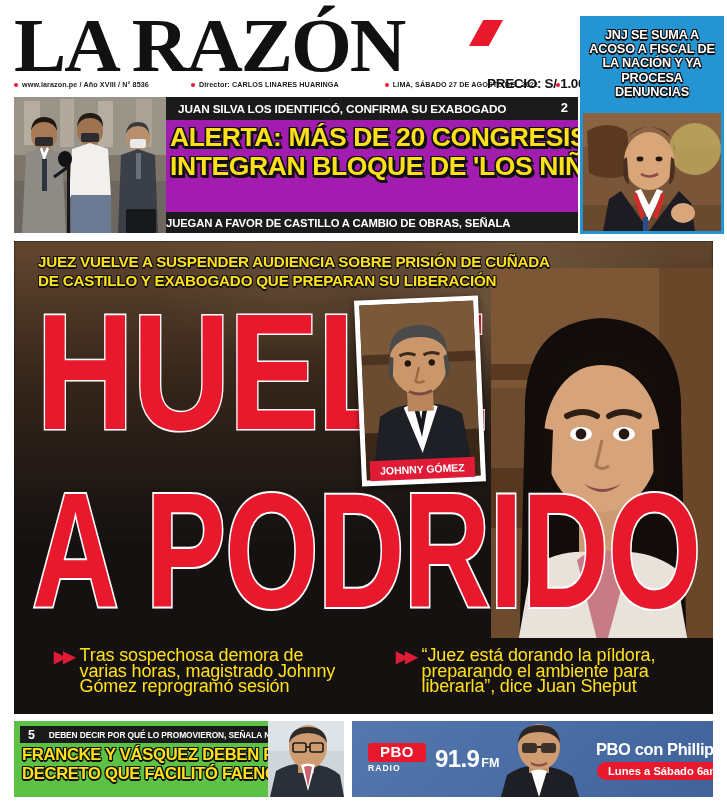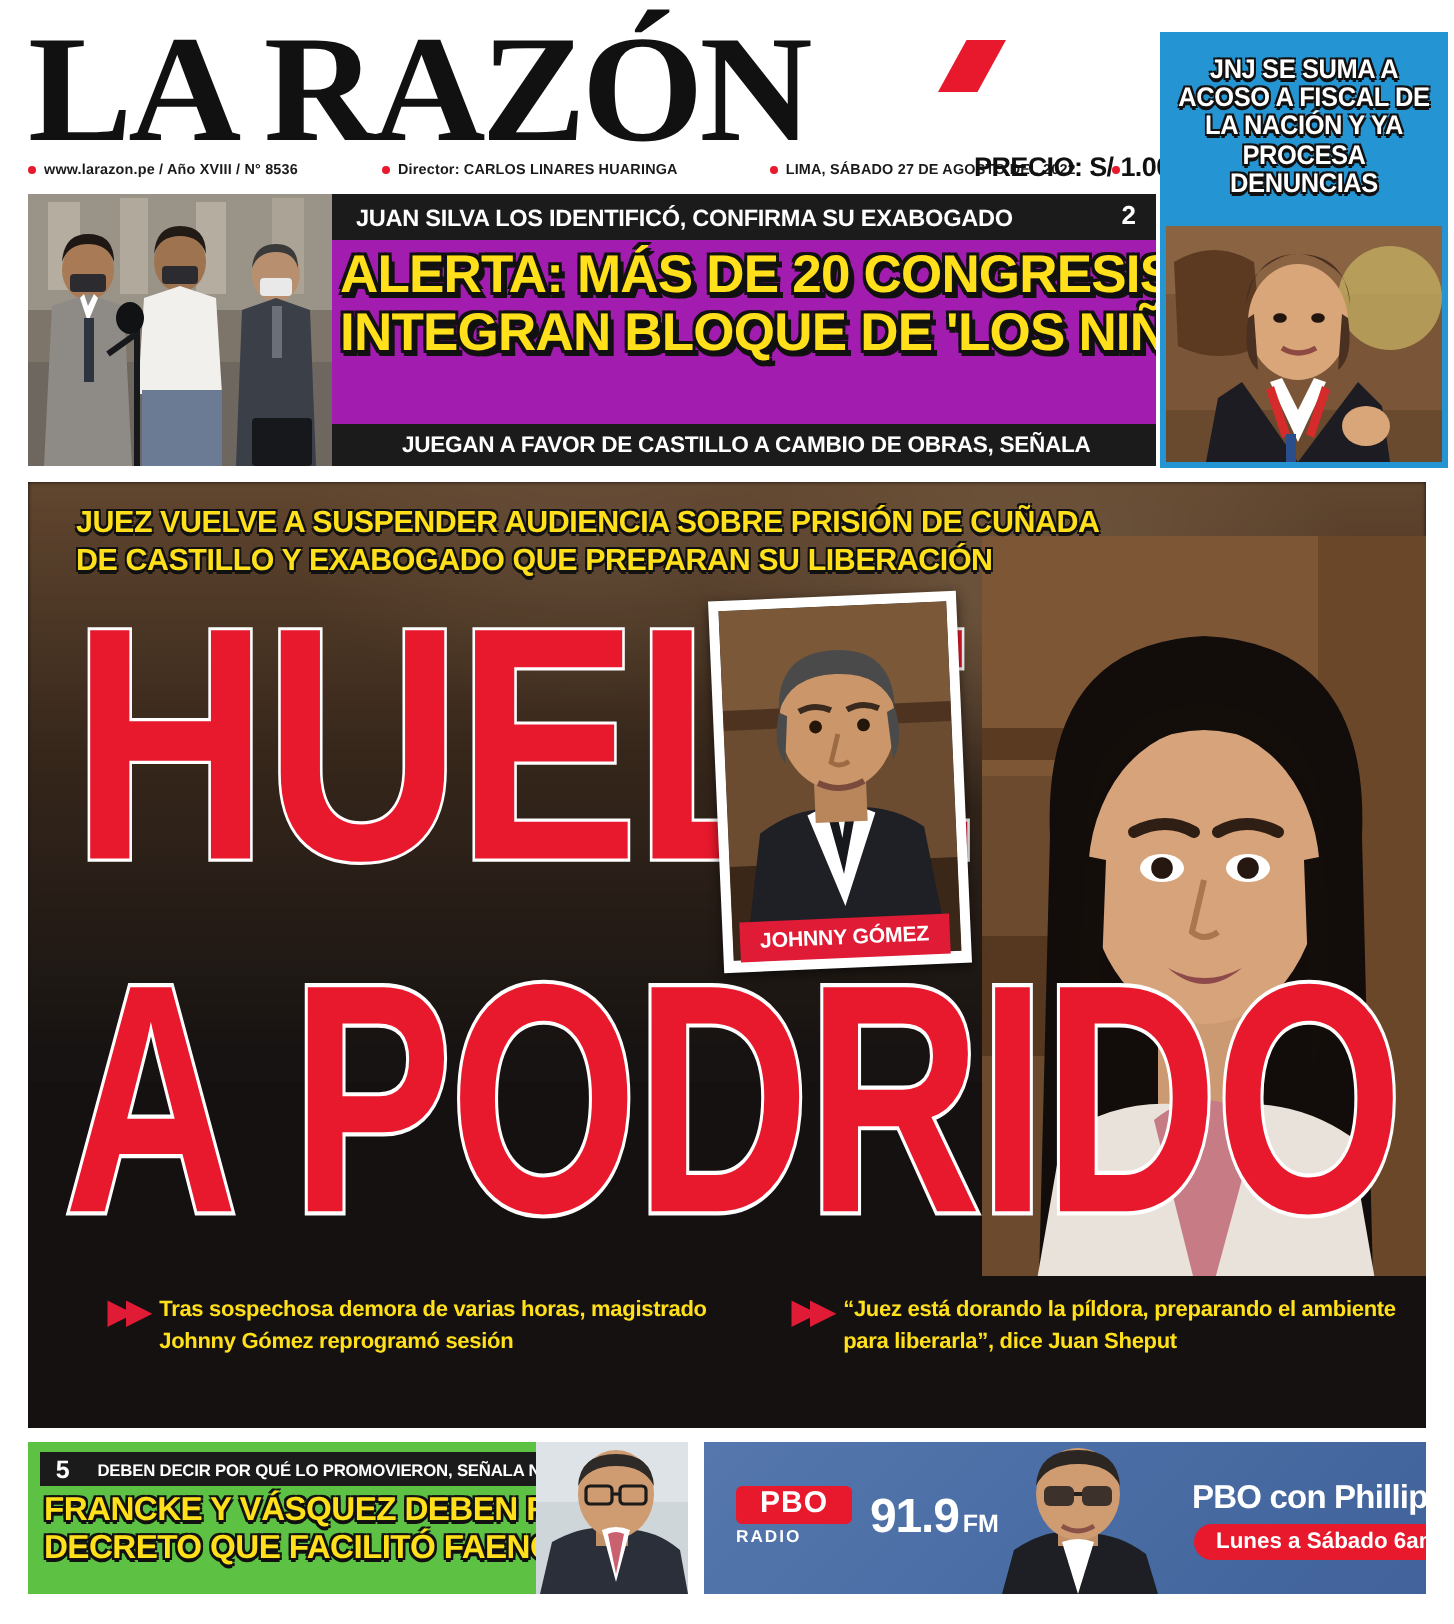--- a/index.html
+++ b/index.html
@@ -192,21 +192,20 @@
     display: flex;
     align-items: center;
   }
   .rb-foot-text {
     font-size: 11.3px;
     font-weight: bold;
     color: #ffffff;
     letter-spacing: -0.15px;
     white-space: nowrap;
     font-family: "Liberation Sans Narrow", "Liberation Sans", sans-serif;
-    margin-left: 35px;
   }
 
   
   .main-panel {
     position: absolute;
     left: 14px; top: 241px;
     width: 699px; height: 473px;
     background: #141110;
     overflow: hidden;
   }
@@ -337,22 +336,22 @@
   .cap-arrows {
     color: #e01b36;
     font-size: 16px;
     font-weight: bold;
     line-height: 15px;
     letter-spacing: -3px;
     flex: 0 0 auto;
     margin-top: 1px;
   }
   .cap-text {
-    font-size: 11px;
-    font-weight: bold;
+    font-size: 18px;
+    font-weight: normal;
     line-height: 15.5px;
     color: #ffe01b;
     font-family: "Liberation Sans Narrow", "Liberation Sans", sans-serif;
     letter-spacing: -0.15px;
   }
 
   
   .bottom {
     position: absolute;
     left: 14px; top: 721px;

